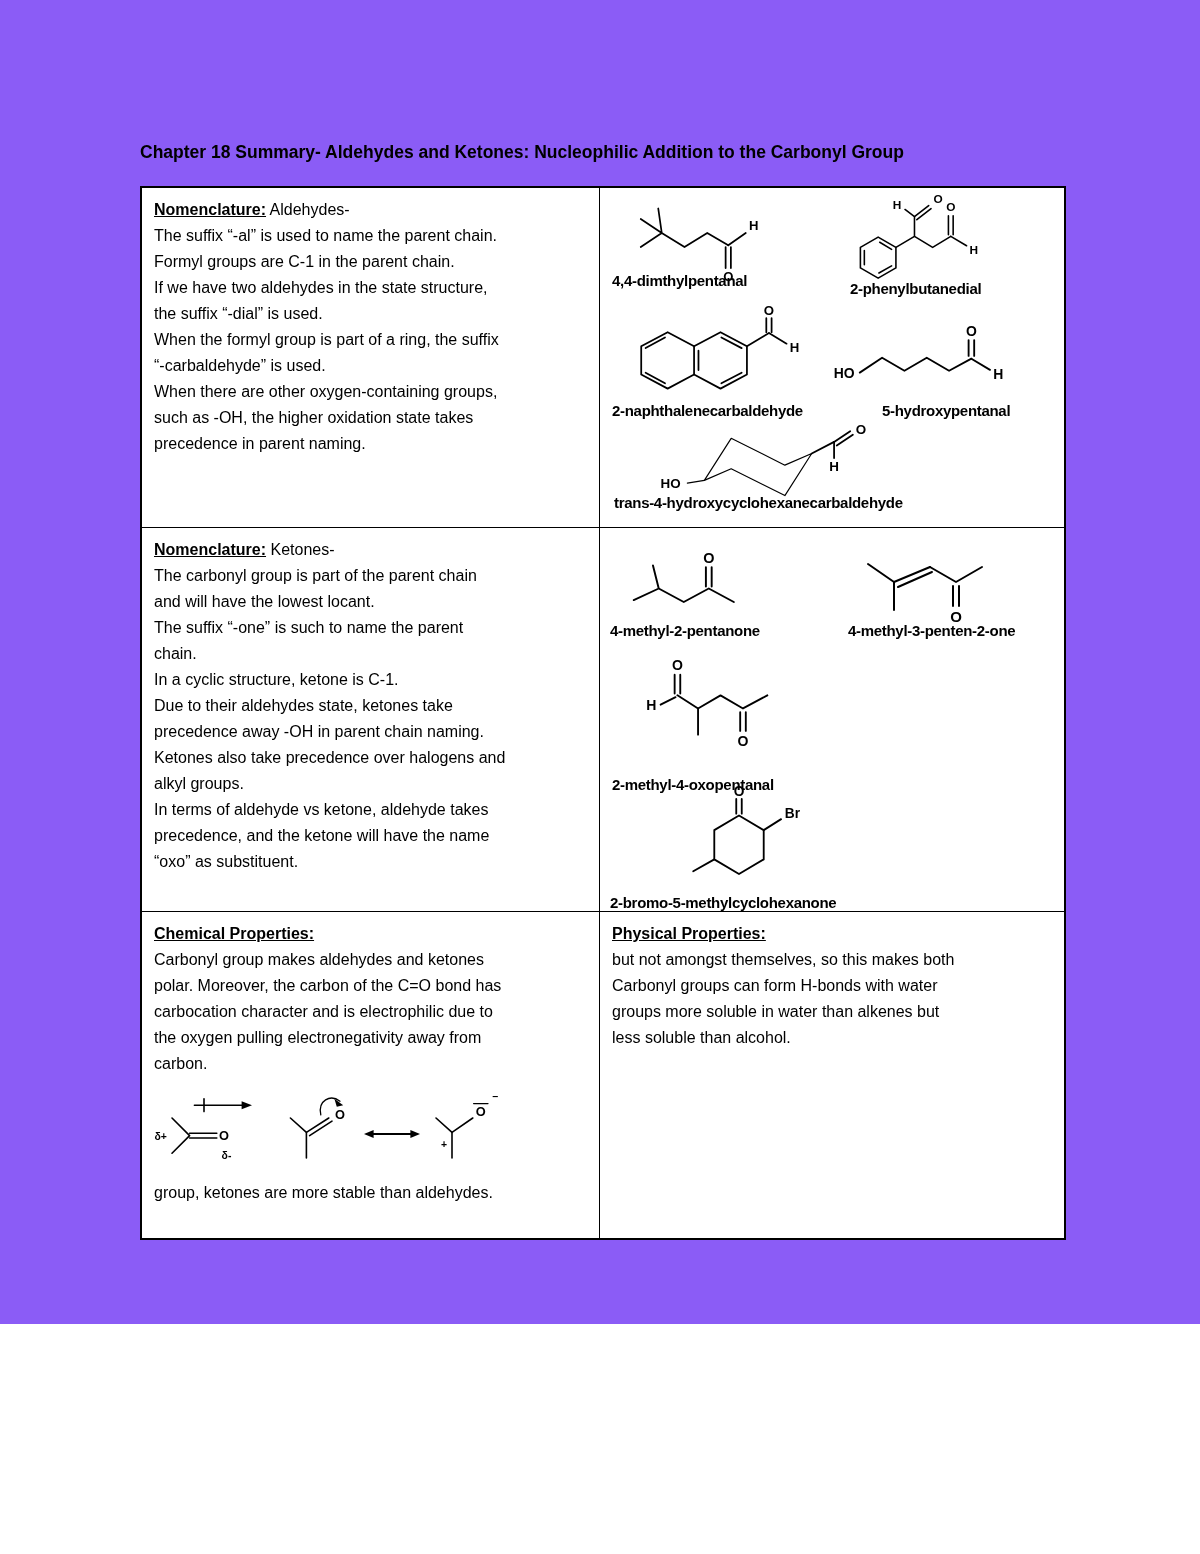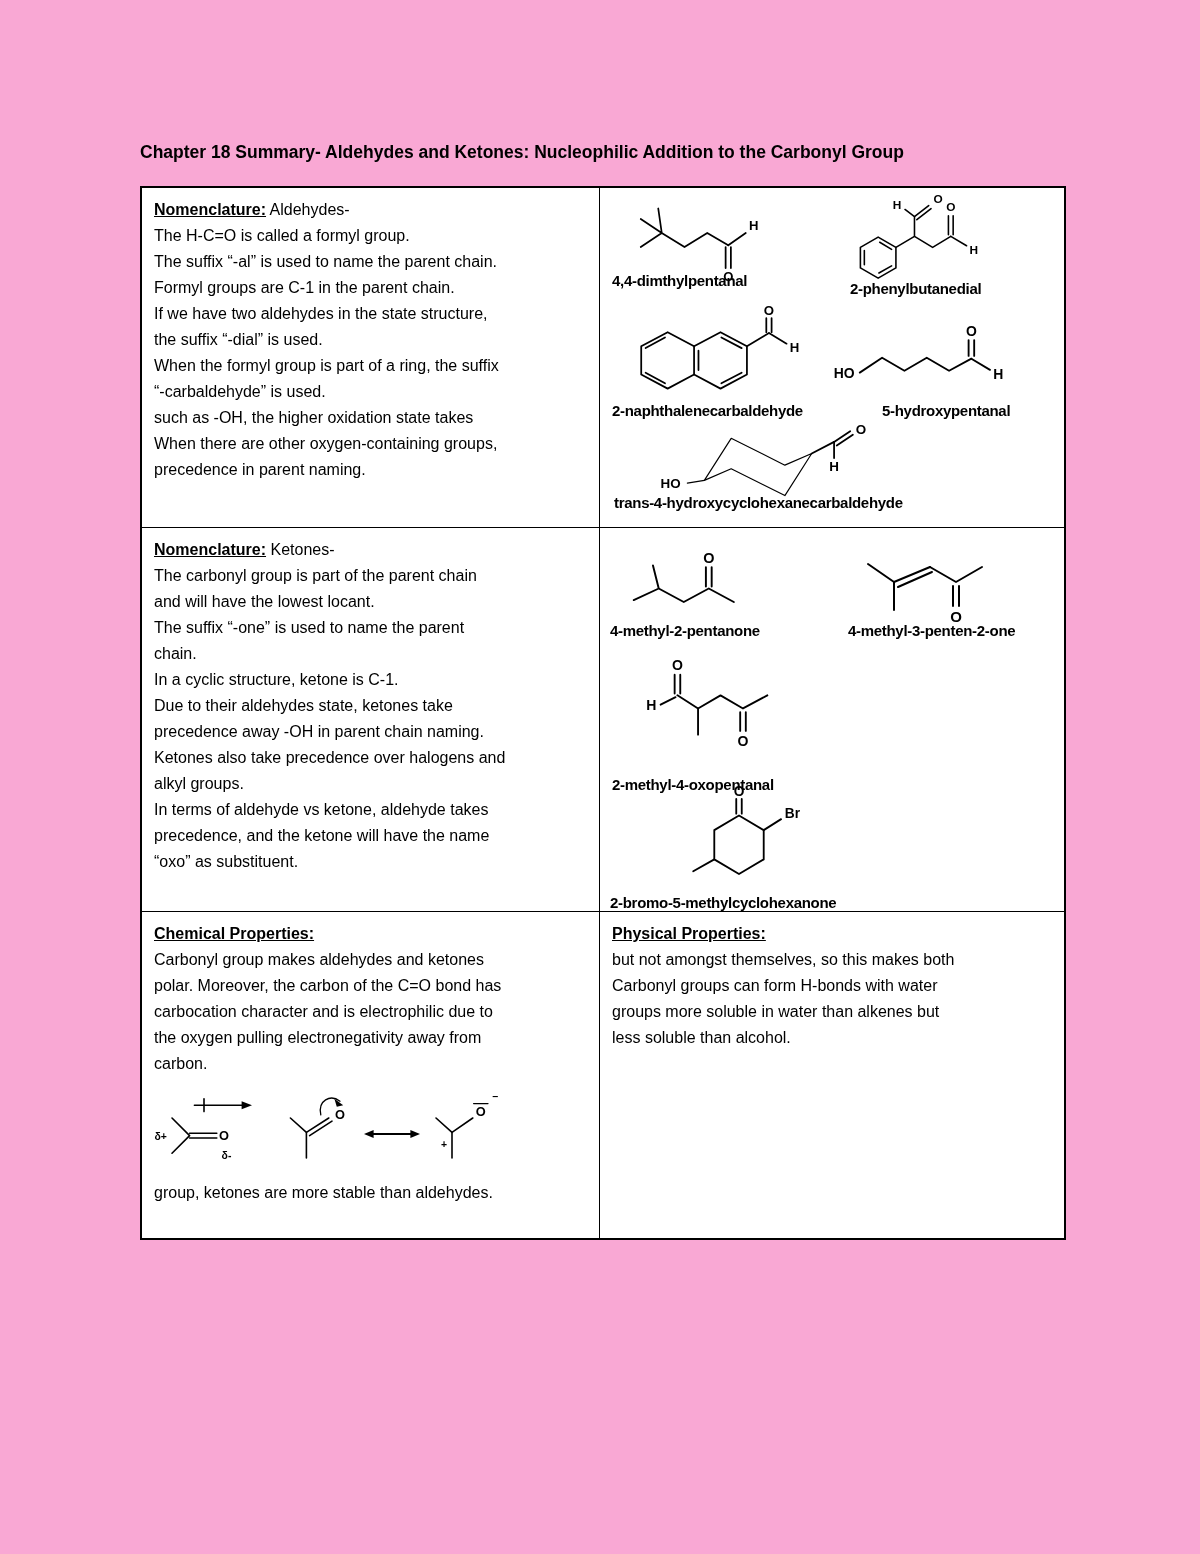--- a/index.html
+++ b/index.html
@@ -1,16 +1,16 @@
 <!DOCTYPE html>
 <html><head>
 <meta charset="utf-8">
 <style>
   html,body{margin:0;padding:0;background:#fff;}
-  .page{position:relative;width:1200px;height:1554px;background:#f9a8d4;color:#000;
+  .page{position:relative;width:1200px;height:1324px;background:#8b5cf6;color:#000;
         font-family:"Liberation Sans",sans-serif;overflow:hidden;}
   .title{position:absolute;left:140px;top:142px;font-size:17.5px;font-weight:700;}
   .tbl{position:absolute;left:140px;top:186px;display:grid;
        grid-template-columns:458px 464px;grid-template-rows:340px 384px 326px;
        border:2px solid #000;}
   .cell{position:relative;box-sizing:border-box;border-right:1.5px solid #000;border-bottom:1.5px solid #000;background:#fff;}
   .cell:nth-child(2n){border-right:none;}
   .cell:nth-child(5),.cell:nth-child(6){border-bottom:none;}
   .txt{padding:9px 10px 0 12px;font-size:16px;line-height:26px;}
   .hd{font-weight:700;text-decoration:underline;}
@@ -32,29 +32,28 @@
 
 <div class="page">
 
   <div class="title">Chapter 18 Summary- Aldehydes and Ketones: Nucleophilic Addition to the Carbonyl Group</div>
 
   <div class="tbl">
 
     <div class="cell">
       <div class="txt">
         <div class="line"><span class="hd">Nomenclature:</span><span class="hd-rest"> Aldehydes-</span></div>
-        <div class="line">The H-C=O is called a formyl group.</div>
         <div class="line">The suffix “-al” is used to name the parent chain.</div>
         <div class="line">Formyl groups are C-1 in the parent chain.</div>
         <div class="line">If we have two aldehydes in the state structure,</div>
         <div class="line">the suffix “-dial” is used.</div>
         <div class="line">When the formyl group is part of a ring, the suffix</div>
         <div class="line">“-carbaldehyde” is used.</div>
+        <div class="line">When there are other oxygen-containing groups,</div>
         <div class="line">such as -OH, the higher oxidation state takes</div>
-        <div class="line">When there are other oxygen-containing groups,</div>
         <div class="line">precedence in parent naming.</div>
       </div>
     </div>
 
     <div class="cell">
 
       <svg class="st" style="left:18px;top:8px" width="175" height="88" viewBox="0 0 200 100">
         <path d="M50,42 L26,26 M50,42 L46,14 M50,42 L26,58 M50,42 L76,58 L102,42 L126,56"></path>
         <path d="M123,58 L123,82 M129,58 L129,82"></path>
         <path d="M126,56 L146,42"></path>
@@ -114,21 +113,21 @@
       </svg>
 
       <div class="slab" style="left:14px;top:306px">trans-4-hydroxycyclohexanecarbaldehyde</div>
     </div>
 
     <div class="cell">
       <div class="txt">
         <div class="line"><span class="hd">Nomenclature:</span><span class="hd-rest"> Ketones-</span></div>
         <div class="line">The carbonyl group is part of the parent chain</div>
         <div class="line">and will have the lowest locant.</div>
-        <div class="line">The suffix “-one” is used to name the parent</div>
+        <div class="line">The suffix “-one” is such to name the parent</div>
         <div class="line">chain.</div>
         <div class="line">In a cyclic structure, ketone is C-1.</div>
         <div class="line">Due to their aldehydes state, ketones take</div>
         <div class="line">precedence away -OH in parent chain naming.</div>
         <div class="line">Ketones also take precedence over halogens and</div>
         <div class="line">alkyl groups.</div>
         <div class="line">In terms of aldehyde vs ketone, aldehyde takes</div>
         <div class="line">precedence, and the ketone will have the name</div>
         <div class="line">“oxo” as substituent.</div>
       </div>

